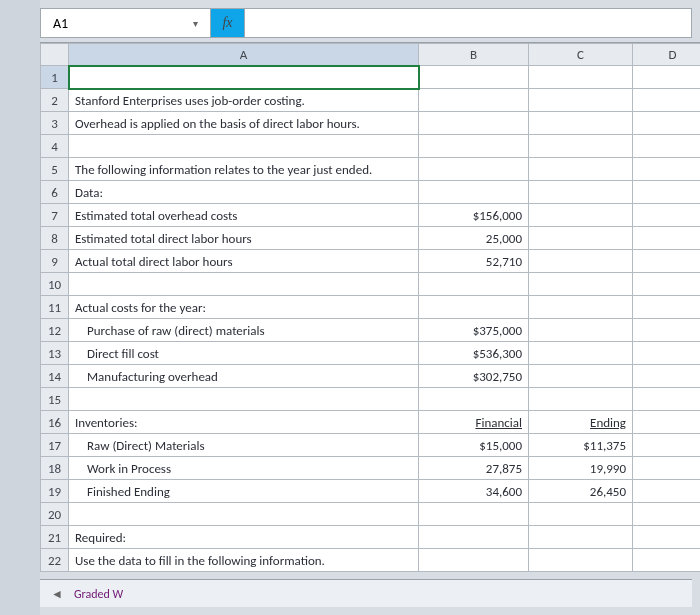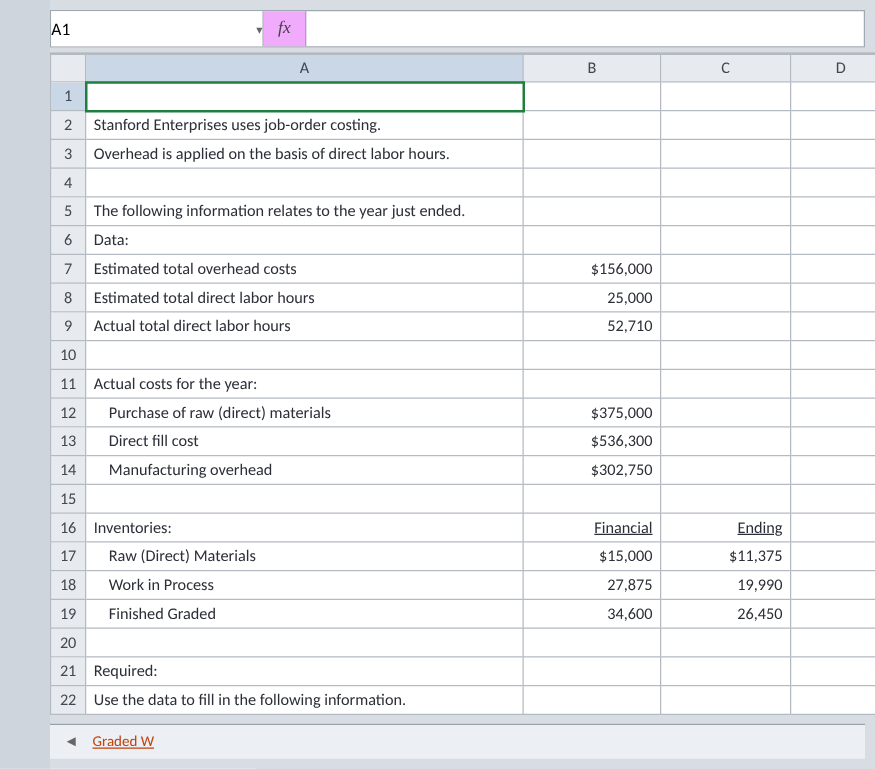--- a/index.html
+++ b/index.html
@@ -15,42 +15,42 @@
     display: flex;
     align-items: stretch;
     height: 30px;
     background: #fff;
     border: 1px solid #a0a8b0;
     margin: 8px 8px 4px 40px;
   }
   .name-box {
     width: 170px;
     border-right: 1px solid #a0a8b0;
-    padding: 4px 0;
+    padding: 4px 12px;
     font-size: 14px;
     display: flex;
     align-items: center;
     justify-content: space-between;
     background: #fff;
   }
   .chevron {
     font-size: 10px;
     color: #666;
   }
   .fx-box {
     width: 34px;
     border-right: 1px solid #a0a8b0;
     display: flex;
     align-items: center;
     justify-content: center;
     font-style: italic;
     font-family: "Times New Roman", serif;
     font-size: 14px;
     color: #444;
-    background: #f0abfc;
+    background: #0ea5e9;
   }
   .formula-input {
     flex: 1;
     padding: 4px 8px;
     font-size: 14px;
     color: #3a3a40;
     display: flex;
     align-items: center;
     background: #fff;
     white-space: nowrap;
@@ -292,21 +292,21 @@
         </tr>
         <tr>
           <th class="rowhdr">18</th>
           <td class="col-A indent1">Work in Process</td>
           <td class="col-B">27,875</td>
           <td class="col-C">19,990</td>
           <td class="col-D"></td>
         </tr>
         <tr>
           <th class="rowhdr">19</th>
-          <td class="col-A indent1">Finished Graded</td>
+          <td class="col-A indent1">Finished Ending</td>
           <td class="col-B">34,600</td>
           <td class="col-C">26,450</td>
           <td class="col-D"></td>
         </tr>
         <tr>
           <th class="rowhdr">20</th>
           <td class="col-A"></td>
           <td class="col-B"></td>
           <td class="col-C"></td>
           <td class="col-D"></td>
@@ -324,14 +324,14 @@
           <td class="col-B"></td>
           <td class="col-C"></td>
           <td class="col-D"></td>
         </tr>
       </tbody>
   </table>
 </div>
 
 <div class="tab-strip">
   <span class="tab-nav">◄</span>
-  <span style="color:#c2410c;text-decoration:underline;">Graded W</span>
+  <span style="color:#701a75;">Graded W</span>
 </div>
 
 </body></html>

